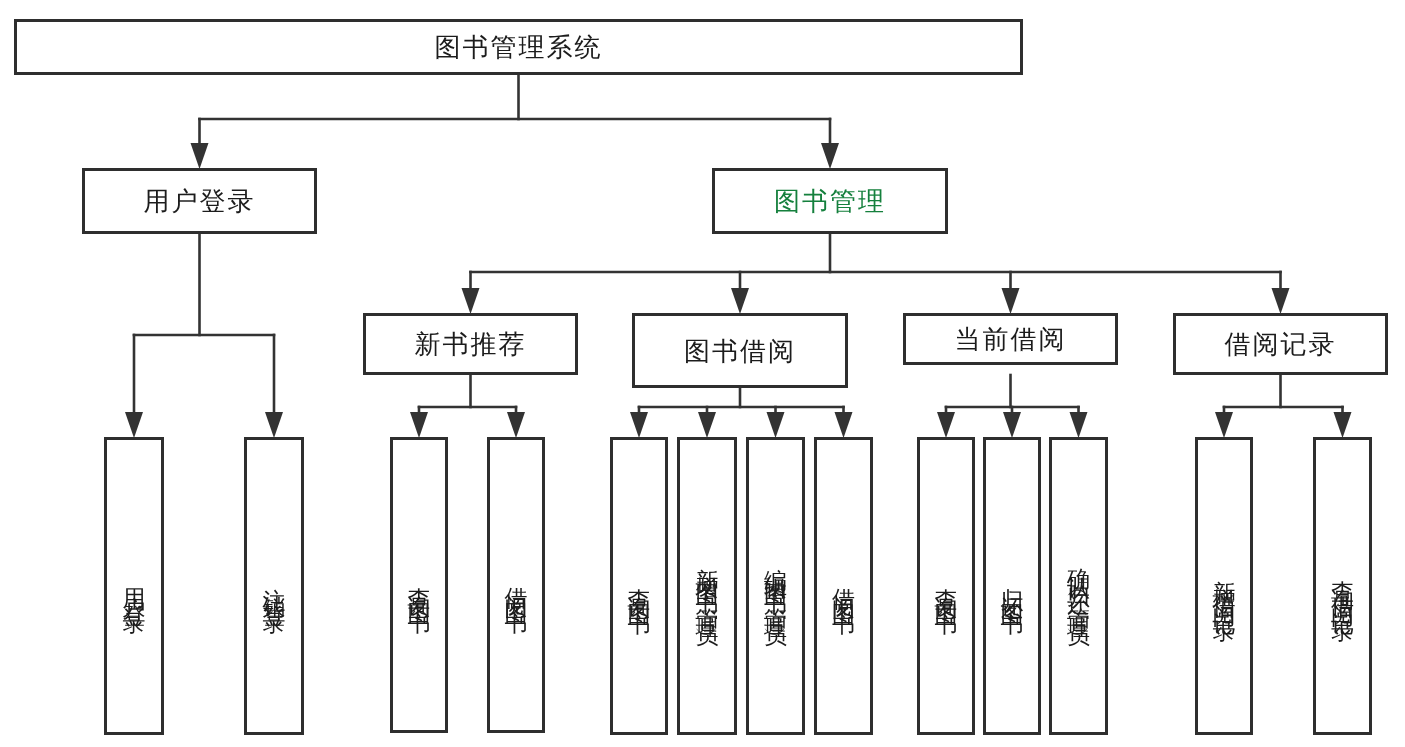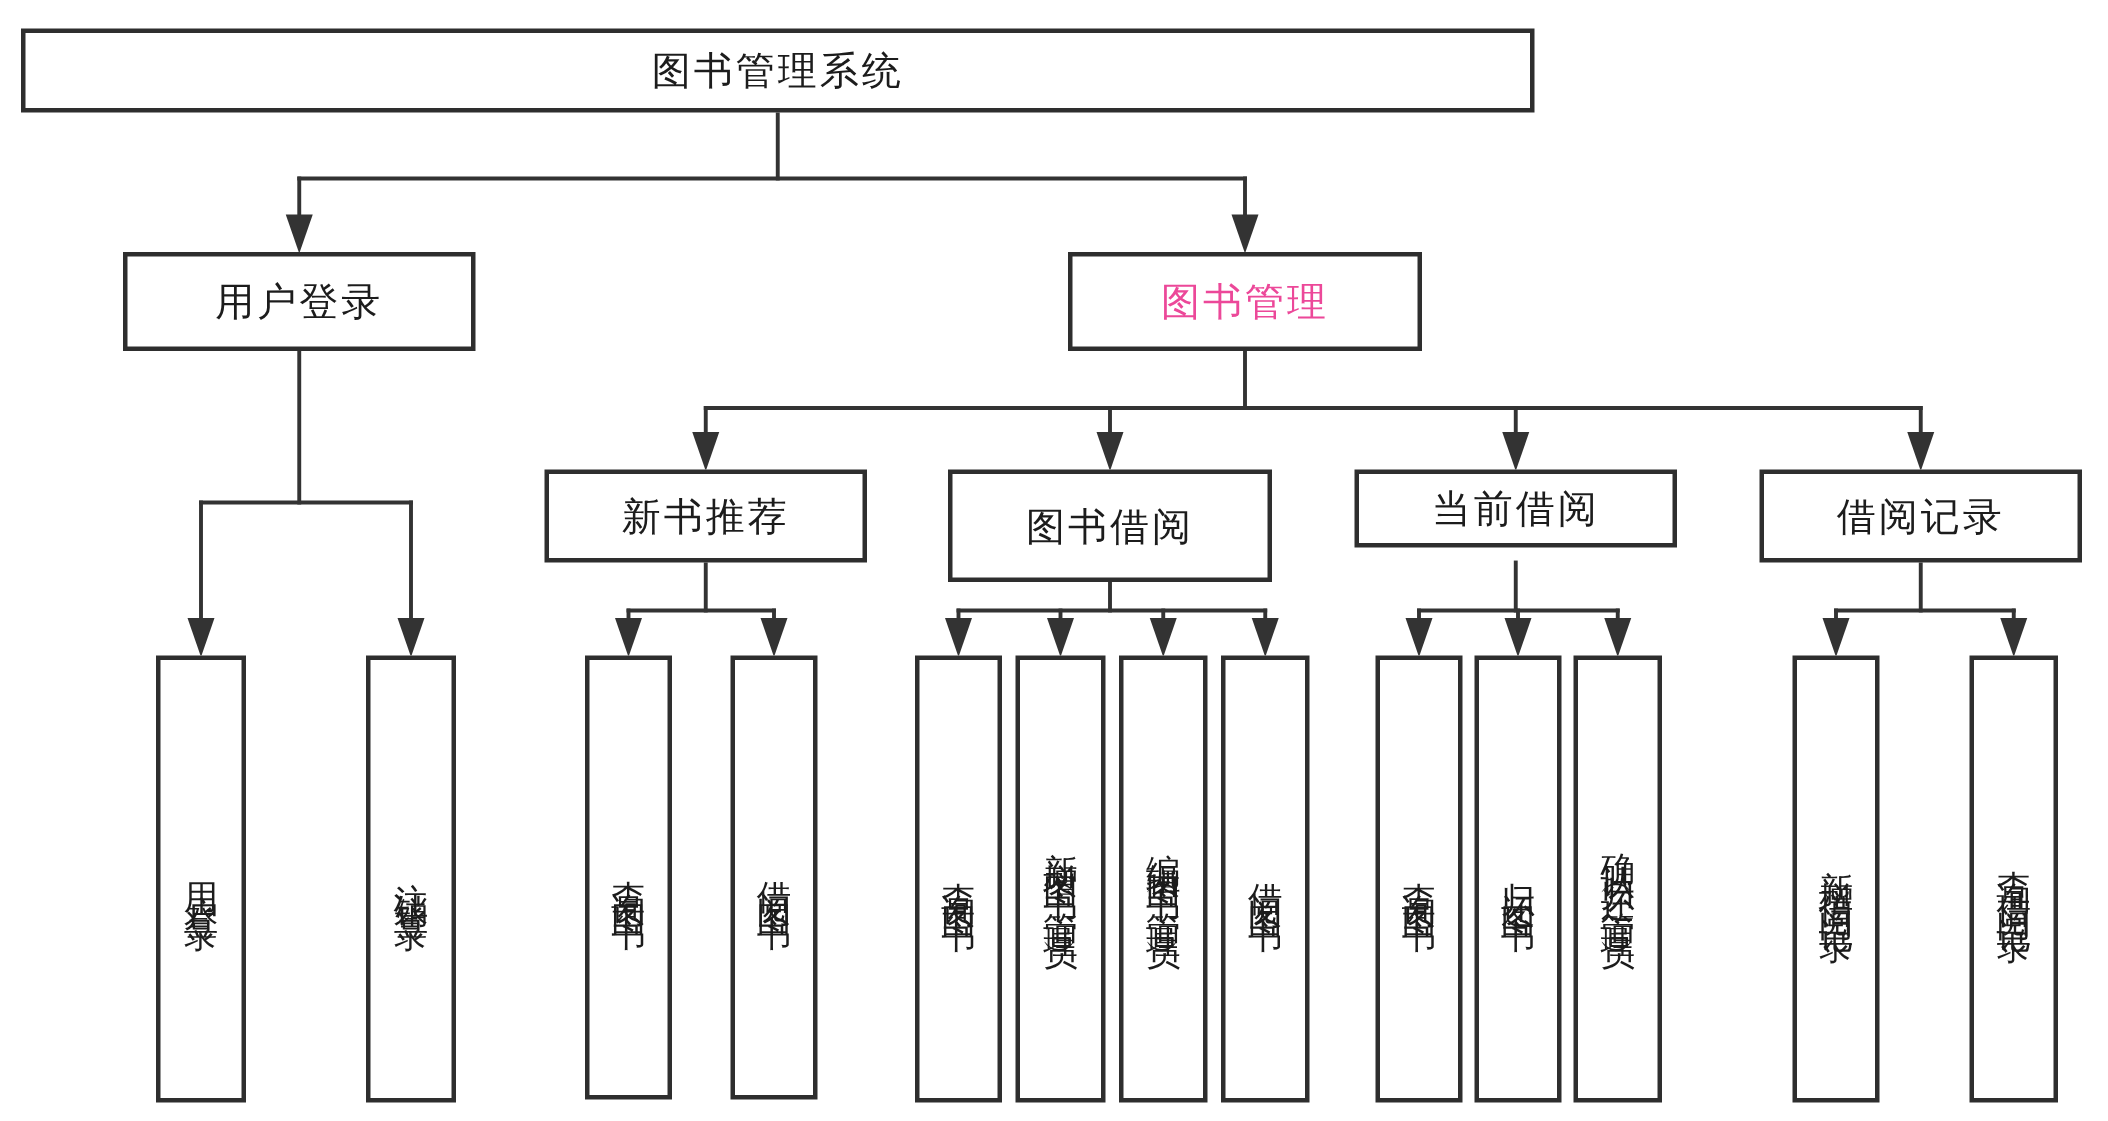--- a/index.html
+++ b/index.html
@@ -112,21 +112,21 @@
       <line x1="1224" y1="407" x2="1342.5" y2="407" stroke="#333333" stroke-width="2.6" stroke-linecap="square"></line>
       <line x1="1224" y1="407" x2="1224" y2="415" stroke="#333333" stroke-width="2.6" stroke-linecap="square"></line>
       <polygon points="1215,412 1233,412 1224,438" fill="#333333"></polygon>
       <line x1="1342.5" y1="407" x2="1342.5" y2="415" stroke="#333333" stroke-width="2.6" stroke-linecap="square"></line>
       <polygon points="1333.5,412 1351.5,412 1342.5,438" fill="#333333"></polygon>
     </svg>
 
   <div>
       <div class="node" style="left: 14px; top: 19px; width: 1009px; height: 56px; border-color: rgb(46, 46, 46); color: rgb(28, 28, 28);">图书管理系统</div>
       <div class="node" style="left: 82px; top: 168px; width: 235px; height: 66px; border-color: rgb(46, 46, 46); color: rgb(28, 28, 28);">用户登录</div>
-      <div class="node" style="left: 712px; top: 168px; width: 236px; height: 66px; border-color: rgb(46, 46, 46); color: #ec4899;">图书管理</div>
+      <div class="node" style="left: 712px; top: 168px; width: 236px; height: 66px; border-color: rgb(46, 46, 46); color: #15803d;">图书管理</div>
       <div class="node" style="left: 363px; top: 313px; width: 215px; height: 62px; border-color: rgb(46, 46, 46); color: rgb(28, 28, 28); text-align: right;">新书推荐</div>
       <div class="node" style="left: 632px; top: 313px; width: 216px; height: 75px; border-color: rgb(46, 46, 46); color: rgb(28, 28, 28);">图书借阅</div>
       <div class="node" style="left: 903px; top: 313px; width: 215px; height: 52px; border-color: rgb(46, 46, 46); color: rgb(28, 28, 28);">当前借阅</div>
       <div class="node" style="left: 1173px; top: 313px; width: 215px; height: 62px; border-color: rgb(46, 46, 46); color: rgb(28, 28, 28);">借阅记录</div>
       <div class="node vertical" style="left: 104px; top: 437px; width: 60px; height: 298px; border-color: rgb(46, 46, 46); color: rgb(28, 28, 28);">用户登录</div>
       <div class="node vertical" style="left: 244px; top: 437px; width: 60px; height: 298px; border-color: rgb(46, 46, 46); color: rgb(28, 28, 28);">注销登录</div>
       <div class="node vertical" style="left: 390px; top: 437px; width: 58px; height: 296px; border-color: rgb(46, 46, 46); color: rgb(28, 28, 28);">查询图书</div>
       <div class="node vertical" style="left: 487px; top: 437px; width: 58px; height: 296px; border-color: rgb(46, 46, 46); color: rgb(28, 28, 28);">借阅图书</div>
       <div class="node vertical" style="left: 610px; top: 437px; width: 58px; height: 298px; border-color: rgb(46, 46, 46); color: rgb(28, 28, 28);">查询图书</div>
       <div class="node vertical" style="left: 677px; top: 437px; width: 60px; height: 298px; border-color: rgb(46, 46, 46); color: rgb(28, 28, 28);">新增图书（管理员）</div>

